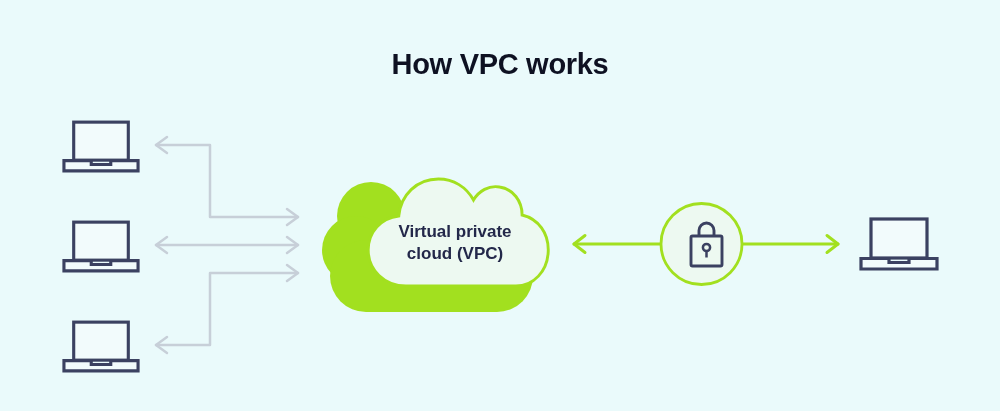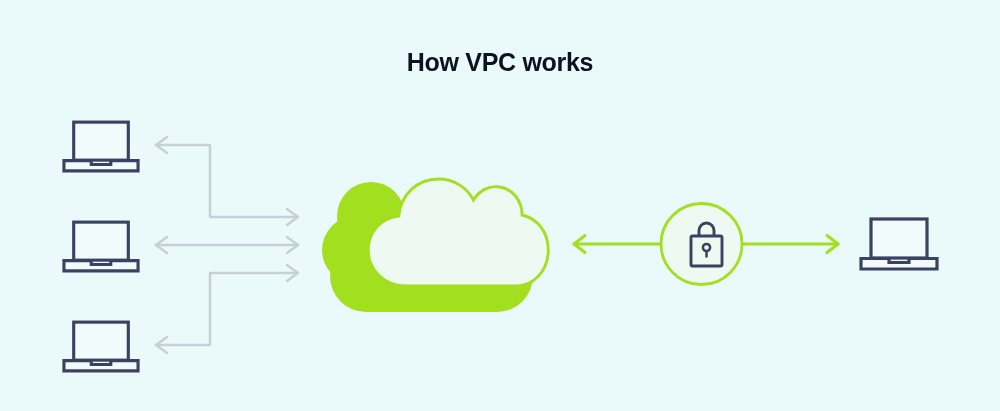--- a/index.html
+++ b/index.html
@@ -13,21 +13,21 @@
     height: 411px;
     background: var(--bg, #eafafb);
     overflow: hidden;
   }
   .title {
     position: absolute;
     top: 48px;
     left: 0;
     width: 100%;
     text-align: center;
-    font-size: 25px;
+    font-size: 29px;
     font-weight: 700;
     letter-spacing: -0.3px;
     color: var(--ink, #0e1122);
   }
   .diagram-svg { position: absolute; top: 0; left: 0; }
 
   
   .gray-line   { fill: none; stroke: var(--gray, #c7cfd8); stroke-width: 2.5px; stroke-linecap: round; stroke-linejoin: round; }
   .green-line  { fill: none; stroke: var(--lime, #a2e01f); stroke-width: 3px;   stroke-linecap: round; stroke-linejoin: round; }
 
@@ -122,14 +122,15 @@
       </g>
     </g>
 
     <use href="#laptop-sym" x="62" y="120" width="78" height="53"></use>
     <use href="#laptop-sym" x="62" y="220" width="78" height="53"></use>
     <use href="#laptop-sym" x="62" y="320" width="78" height="53"></use>
 
     <use href="#laptop-sym" x="859" y="217" width="80" height="54"></use>
   </svg>
 
+  <div class="vpc-label">Virtual private cloud (VPC)</div>
 
 </div>
 
 </body></html>

